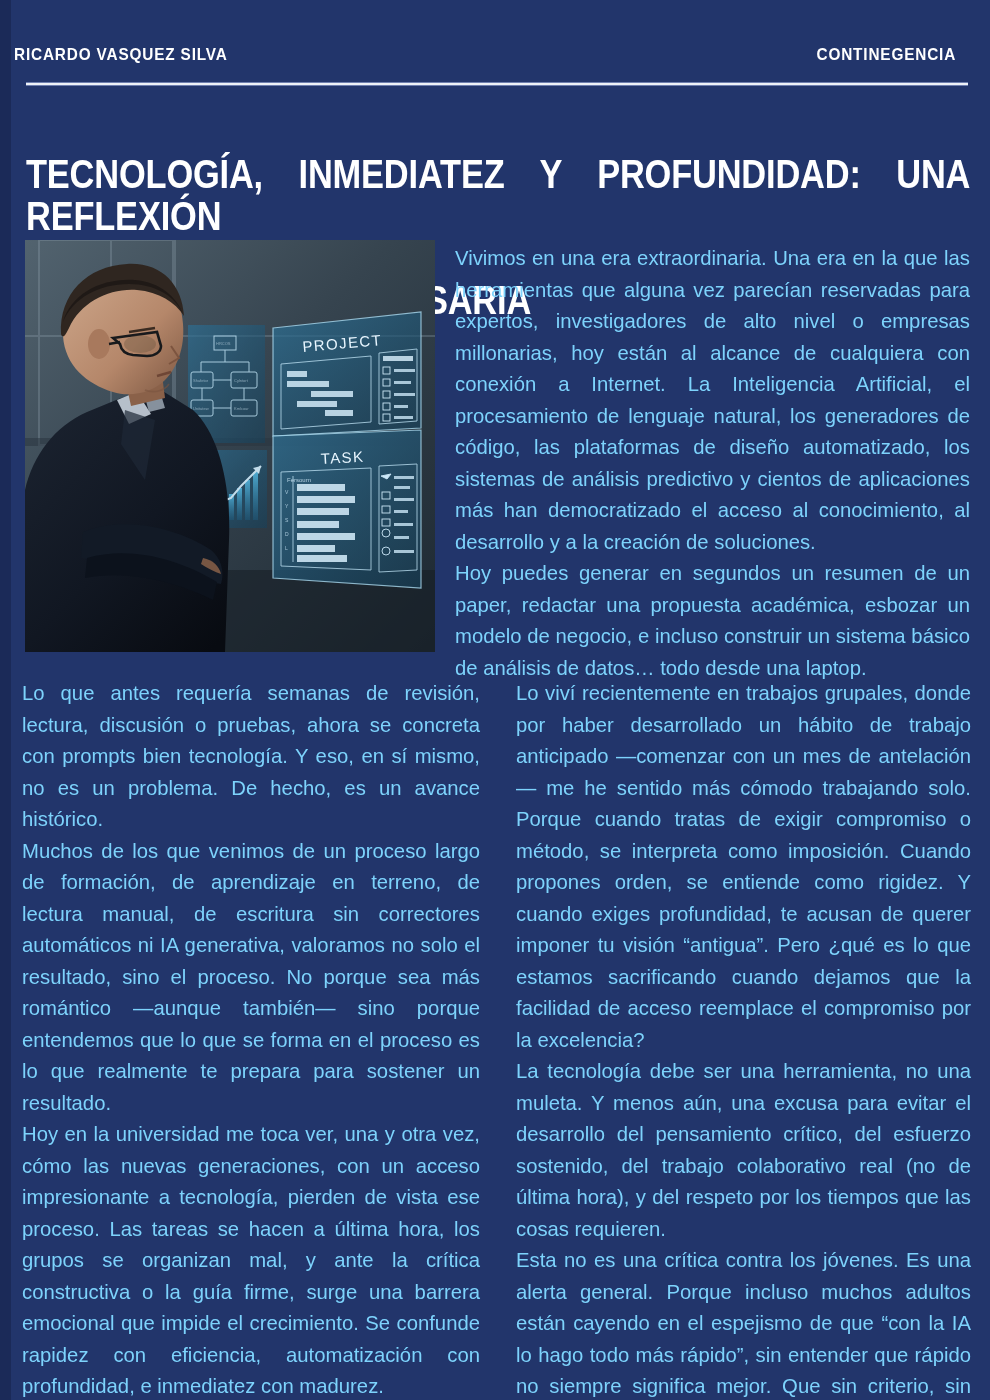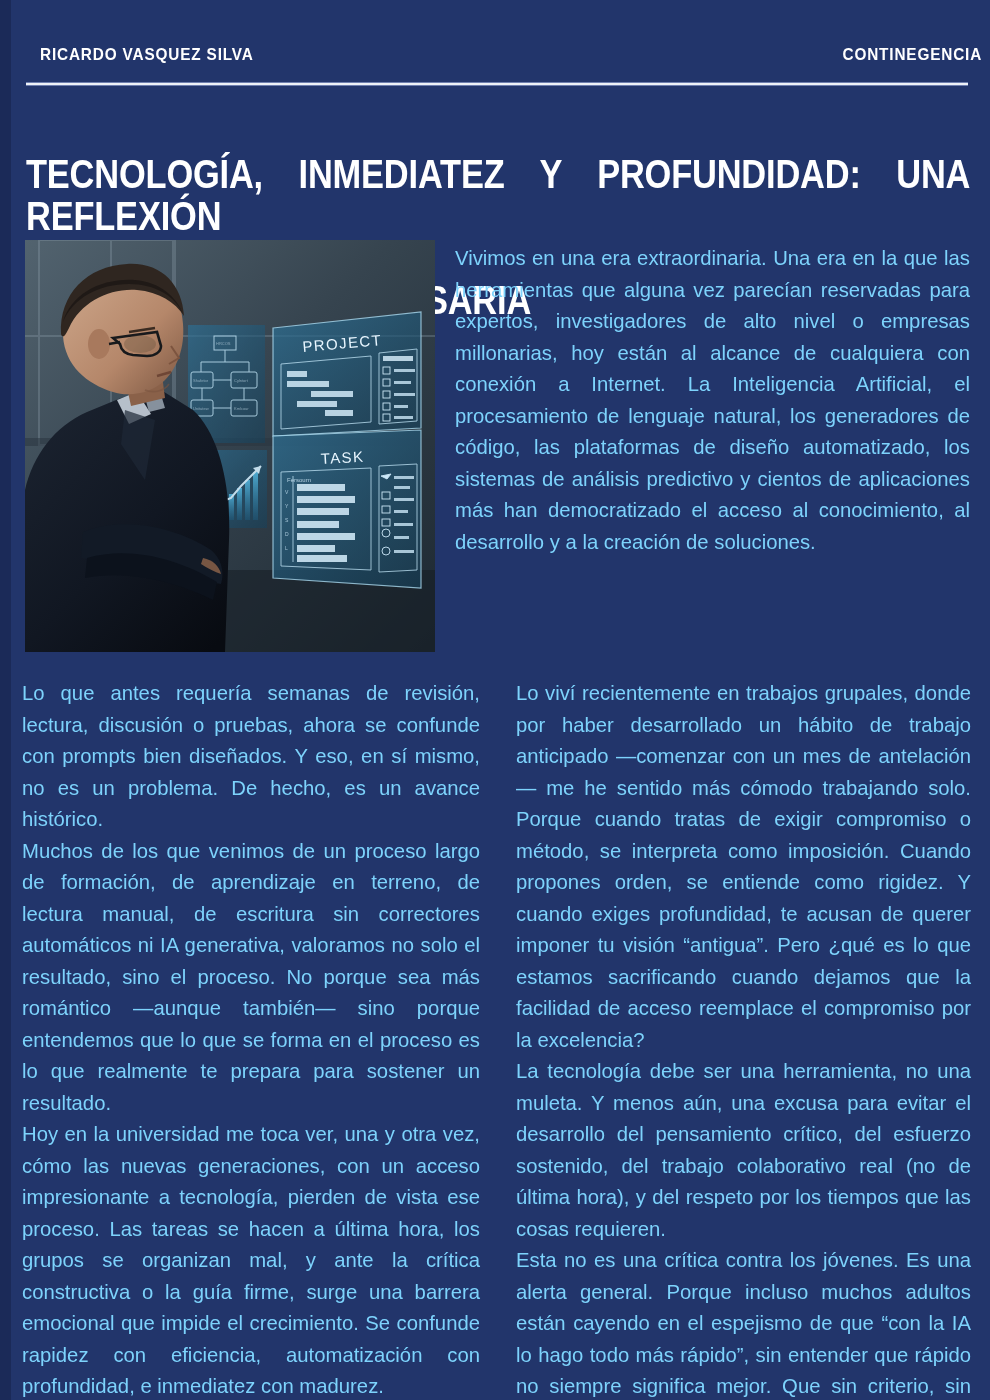--- a/index.html
+++ b/index.html
@@ -23,21 +23,21 @@
   
   .edge-strip {
     position: absolute;
     left: 0; top: 0;
     width: 11px; height: 1400px;
     background: #1b2a58;
   }
   
   .masthead {
     position: absolute;
-    left: 40px;
+    left: 14px;
     top: 45px;
     width: 942px;
     display: flex;
     justify-content: space-between;
     align-items: flex-start;
   }
   .masthead-name, .masthead-pub {
     color: #ffffff;
     font-family: "Liberation Sans Narrow", "Liberation Sans", sans-serif;
     font-weight: bold;
@@ -345,24 +345,25 @@
       <path d="M62,318 C104,306 152,318 192,342 L188,360 C148,340 100,330 60,338 Z" fill="#0c121c"></path>
 
       <path d="M178,318 C188,320 194,326 196,334 C190,332 182,328 176,324 Z" fill="#8a6149" opacity="0.85"></path>
 
       <path d="M100,170 L130,180 L120,240 L96,204 Z" fill="#1e2836" opacity="0.7"></path>
     </svg>
   </div>
 
   <div class="intro-col col-text hyphen-fix">
     <p>Vivimos en una era extraordinaria. Una era en la que las herramientas que alguna vez parecían reservadas para expertos, investigadores de alto nivel o empresas millonarias, hoy están al alcance de cualquiera con conexión a Internet. La Inteligencia Artificial, el procesamiento de lenguaje natural, los generadores de código, las plataformas de diseño automatizado, los sistemas de análisis predictivo y cientos de aplicaciones más han democratizado el acceso al conocimiento, al desarrollo y a la creación de soluciones.</p>
+    <p>Hoy puedes generar en segundos un resumen de un paper, redactar una propuesta académica, esbozar un modelo de negocio, e incluso construir un sistema básico de análisis de datos… todo desde una laptop.</p>
   </div>
 
   <div class="lower-left col-text hyphen-fix">
-    <p>Lo que antes requería semanas de revisión, lectura, discusión o pruebas, ahora se confunde con prompts bien diseñados. Y eso, en sí mismo, no es un problema. De hecho, es un avance histórico.</p>
+    <p>Lo que antes requería semanas de revisión, lectura, discusión o pruebas, ahora se concreta con prompts bien tecnología. Y eso, en sí mismo, no es un problema. De hecho, es un avance histórico.</p>
     <p>Muchos de los que venimos de un proceso largo de formación, de aprendizaje en terreno, de lectura manual, de escritura sin correctores automáticos ni IA generativa, valoramos no solo el resultado, sino el proceso. No porque sea más romántico —aunque también— sino porque entendemos que lo que se forma en el proceso es lo que realmente te prepara para sostener un resultado.</p>
     <p>Hoy en la universidad me toca ver, una y otra vez, cómo las nuevas generaciones, con un acceso impresionante a tecnología, pierden de vista ese proceso. Las tareas se hacen a última hora, los grupos se organizan mal, y ante la crítica constructiva o la guía firme, surge una barrera emocional que impide el crecimiento. Se confunde rapidez con eficiencia, automatización con profundidad, e inmediatez con madurez.</p>
   </div>
 
   <div class="lower-right col-text hyphen-fix">
     <p>Lo viví recientemente en trabajos grupales, donde por haber desarrollado un hábito de trabajo anticipado —comenzar con un mes de antelación— me he sentido más cómodo trabajando solo. Porque cuando tratas de exigir compromiso o método, se interpreta como imposición. Cuando propones orden, se entiende como rigidez. Y cuando exiges profundidad, te acusan de querer imponer tu visión “antigua”. Pero ¿qué es lo que estamos sacrificando cuando dejamos que la facilidad de acceso reemplace el compromiso por la excelencia?</p>
     <p>La tecnología debe ser una herramienta, no una muleta. Y menos aún, una excusa para evitar el desarrollo del pensamiento crítico, del esfuerzo sostenido, del trabajo colaborativo real (no de última hora), y del respeto por los tiempos que las cosas requieren.</p>
     <p>Esta no es una crítica contra los jóvenes. Es una alerta general. Porque incluso muchos adultos están cayendo en el espejismo de que “con la IA lo hago todo más rápido”, sin entender que rápido no siempre significa mejor. Que sin criterio, sin base sólida, sin visión analítica y sin experiencia real, ningún modelo va a salvar un</p>
   </div>
 

